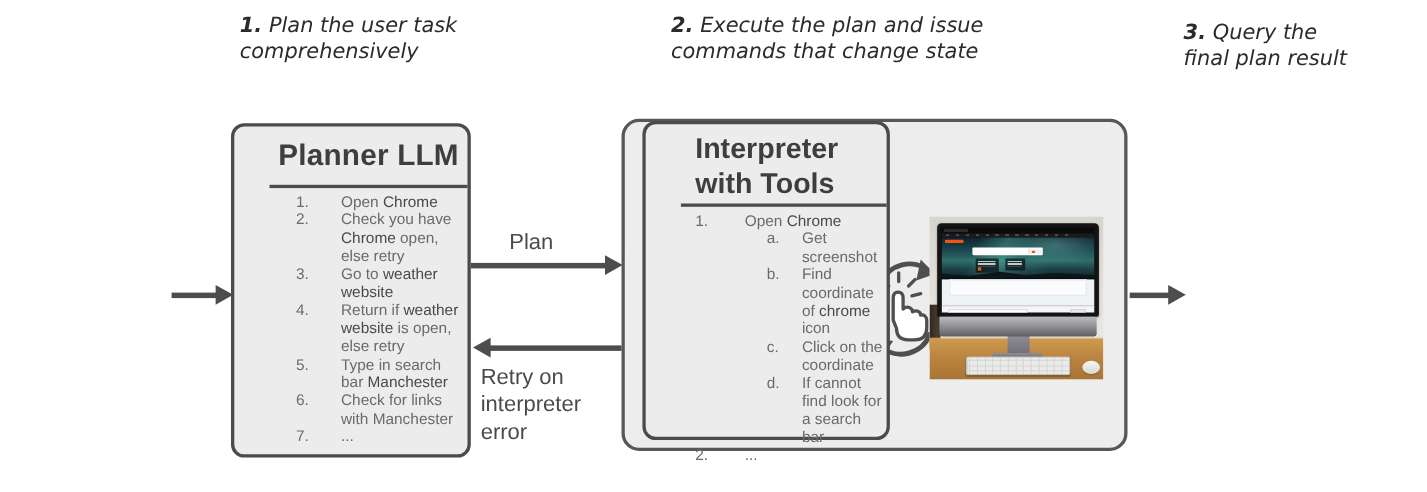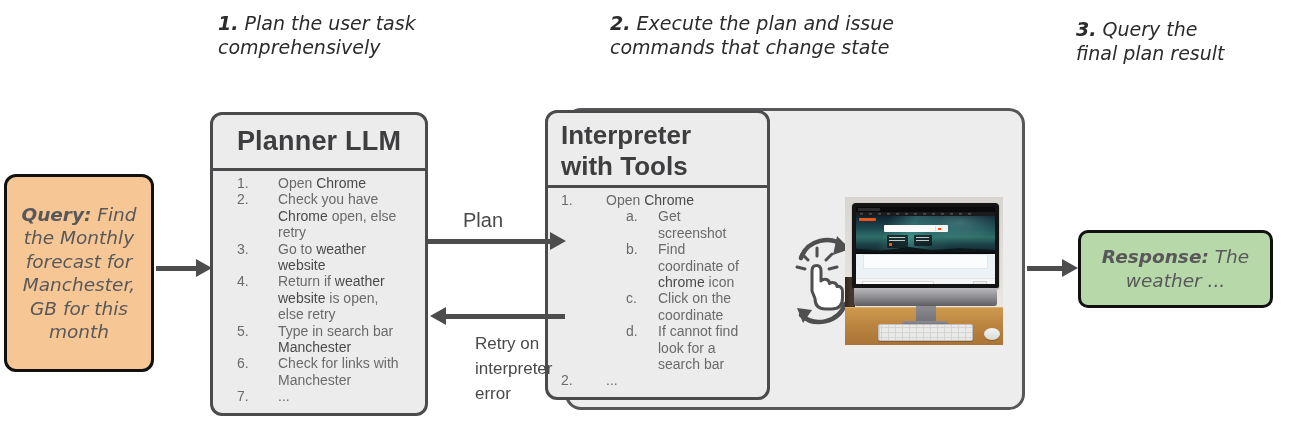--- a/index.html
+++ b/index.html
@@ -20,26 +20,26 @@
            font-family:"DejaVu Sans",sans-serif;font-style:italic;color:#58585a;
            font-size:18.5px;line-height:23.5px;box-sizing:border-box;padding:4px 6px;}
   .termbox .b{font-weight:bold;}
   .qbox{left:4px;top:174px;width:150px;height:198px;background:var(--query-fill,#f6c695);}
   .rbox{left:1078px;top:230px;width:195px;height:78px;background:var(--response-fill,#b7d8a8);
         border-radius:10px;line-height:24px;}
   .termbox p{margin:0;white-space:pre-wrap;}
 
   
   .panel{position:absolute;background:var(--panel-fill,#ececec);
-         border:3px solid var(--panel-border,#4b4b4e);border-radius:12px;box-sizing:border-box;}
+         border:3px solid var(--panel-border,#4b4b4e);border-radius:12px;box-sizing:border-box;padding-left:32px;}
   .planner{left:210px;top:112px;width:218px;height:304px;}
   .planner-header{height:53px;border-bottom:3px solid var(--panel-border,#4b4b4e);
          display:flex;align-items:center;justify-content:center;
          font-size:27px;font-weight:bold;color:#3e3e40;letter-spacing:.2px;}
-  .interp{left:545px;top:110px;width:225px;height:290px;z-index:3;}
+  .interp{left:584px;top:110px;width:225px;height:290px;z-index:3;}
   .interp-header{padding:7px 8px 3px 13px;border-bottom:3px solid var(--panel-border,#4b4b4e);
          font-size:26px;line-height:31px;font-weight:bold;color:#3e3e40;}
   .container{left:565px;top:108px;width:460px;height:302px;background:#ededed;
          border:3.5px solid #57575a;border-radius:16px;z-index:1;}
 
   
   .steps{padding-top:4px;font-size:14px;line-height:16.4px;color:#6a6a6a;}
   .li{display:flex;}
   .li .num{flex:none;}
   .li .b{font-weight:normal;color:#4a4a4a;}
@@ -51,21 +51,21 @@
   .interp .lvl1 .txt{width:88px;}
 
   
   .aline{position:absolute;height:4.5px;background:var(--arrow,#4d4d4d);z-index:4;}
   .ahead-r{position:absolute;width:0;height:0;border-top:9px solid transparent;
            border-bottom:9px solid transparent;border-left:16px solid var(--arrow,#4d4d4d);z-index:4;}
   .ahead-l{position:absolute;width:0;height:0;border-top:9px solid transparent;
            border-bottom:9px solid transparent;border-right:16px solid var(--arrow,#4d4d4d);z-index:4;}
   .flowlabel{position:absolute;font-size:20px;color:#4a4a4a;z-index:4;}
   .plan-label{left:433px;top:209px;width:100px;text-align:center;}
-  .retry-label{left:437px;top:331px;width:100px;font-size:17px;line-height:25px;margin-left:38px;}
+  .retry-label{left:437px;top:331px;width:100px;font-size:20px;line-height:25px;}
 
   
   .gesture{position:absolute;left:795px;top:226px;width:56px;height:110px;z-index:2;}
 
   
   .photo{position:absolute;left:845px;top:197px;width:158px;height:148px;z-index:2;
          background:linear-gradient(180deg,#d8d5d0 0%,#e9e6e1 70%);overflow:hidden;}
   .desk{position:absolute;left:0;right:0;bottom:0;height:37px;
         background:linear-gradient(180deg,#cd9a4e 0%,#bb8440 45%,#a97435 100%);
         border-top:1px solid #dcae68;}
@@ -131,23 +131,20 @@
     <span class="b">2.</span>
     <span>Execute the plan and issue</span><br>
     <span>commands that change state</span>
   </div>
   <div class="toplabel lbl3">
     <span class="b">3.</span>
     <span>Query the</span><br>
     <span>final plan result</span>
   </div>
 
-  <div class="termbox qbox">
-    <p><span class="b">Query:</span><span> Find the Monthly forecast for Manchester, GB for this month</span></p>
-  </div>
 
   <div class="aline" style="left:156px;top:266px;width:42px;"></div>
   <div class="ahead-r" style="left:196px;top:259px;"></div>
 
   <div class="panel planner">
     <div class="planner-header">Planner LLM</div>
     <div class="steps">
         <div class="li lvl0">
           <span class="num">1.</span>
           <span class="txt"><span>Open </span><span class="b">Chrome</span></span>
@@ -276,17 +273,14 @@
       </div>
       <div class="mchin"></div>
     </div>
     <div class="keyboard"></div>
     <div class="mouse"></div>
   </div>
 
   <div class="aline" style="left:1027px;top:266px;width:37px;"></div>
   <div class="ahead-r" style="left:1062px;top:259px;"></div>
 
-  <div class="termbox rbox">
-    <p><span class="b">Response:</span><span> The weather ...</span></p>
-  </div>
 
 </div>
 
 </body></html>

